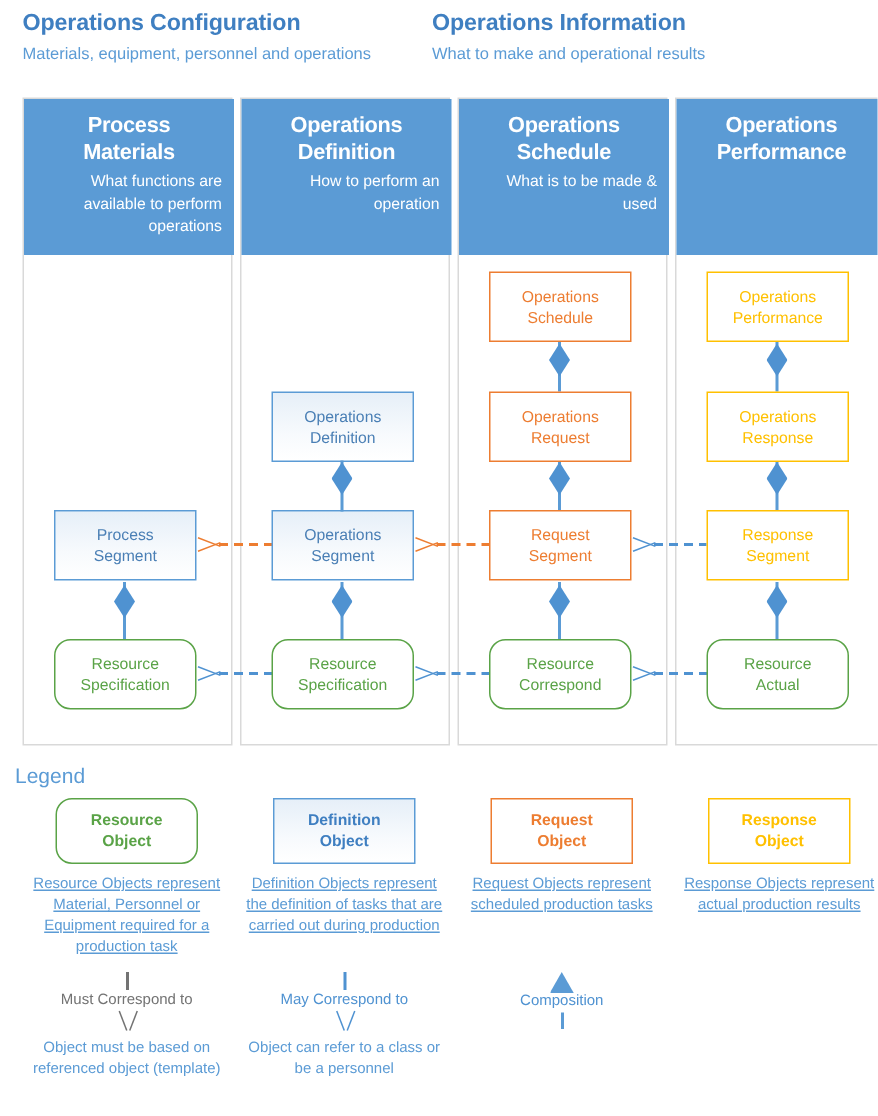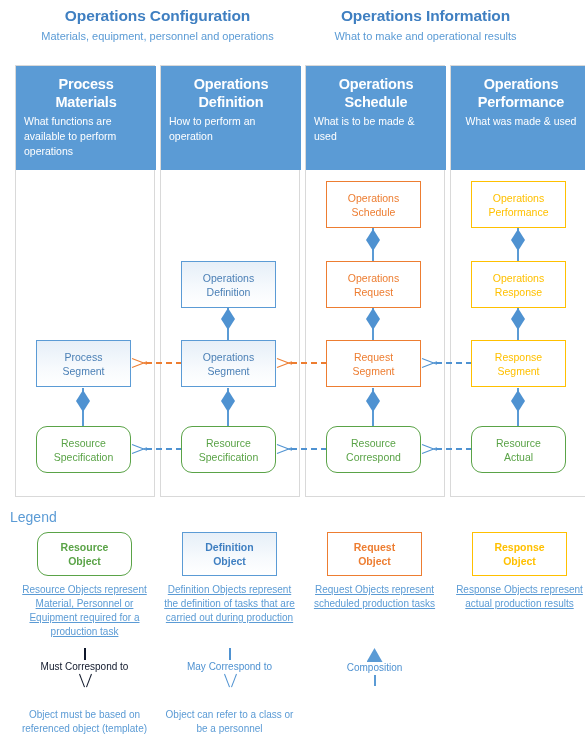--- a/index.html
+++ b/index.html
@@ -11,21 +11,21 @@
     width: 585px;
     height: 744px;
     position: relative;
     font-family: "Liberation Sans", sans-serif;
     overflow: hidden;
   }
 
   
   .group-head {
     position: absolute;
-    text-align: center;
+    text-align: left;
   }
   .group-title {
     font-size: 15.5px;
     font-weight: bold;
     color: #3f7fc1;
     letter-spacing: -0.1px;
     line-height: 19px;
     white-space: nowrap;
   }
   .group-sub {
@@ -64,21 +64,21 @@
     font-weight: bold;
     font-size: 14.5px;
     line-height: 18px;
     text-align: center;
     letter-spacing: -0.2px;
   }
   .col-sub {
     color: #ffffff;
     font-size: 10.5px;
     line-height: 15px;
-    text-align: left;
+    text-align: right;
     margin-top: 3px;
     padding: 0 8px;
   }
 
   
   .ebox {
     position: absolute;
     width: 95px;
     height: 47px;
     box-sizing: border-box;
@@ -253,38 +253,38 @@
   .arrow-sym .chev::after {
     content: "";
     position: absolute;
     top: 0;
     width: 0;
     height: 14px;
     border-left: 1.6px solid currentColor;
   }
   .arrow-sym .chev::before { left: 1px;  transform: rotate(-21deg); transform-origin: top center; }
   .arrow-sym .chev::after  { left: 13px; transform: rotate(21deg);  transform-origin: top center; }
-  .arrow-sym.orange { color: #0f172a; text-decoration: underline; }
+  .arrow-sym.orange { color: #737373; text-decoration: underline; }
   .arrow-sym.blue   { color: #4f92d1; }
 
   .arrow-sym.comp-sym .tri {
     position: absolute;
     left: 50%;
     top: 0px;
     margin-left: -8px;
     width: 16px;
     height: 14px;
     background: #5b9bd5;
     clip-path: polygon(50% 0%, 100% 100%, 0% 100%);
   }
   .arrow-sym.comp-sym .vlabel { top: 13px; }
   .arrow-sym.comp-sym .vstem  { top: 27px; height: 11px; background:#5b9bd5; }
 
   .adesc {
-    margin-top: 20px;
+    margin-top: 4px;
     font-size: 10px;
     line-height: 14px;
     color: #5b9bd5;
     padding: 0 6px;
   }
 </style>
 </head>
 <body>
 
 <div class="group-head" style="left:15px; top:6px; width:285px;">
@@ -406,21 +406,20 @@
     <span>Correspond</span>
   </div>
 </div>
 
 <div class="column" style="left:450px;">
   <div class="col-header">
     <div class="col-title">
       <span>Operations</span><br>
       <span>Performance</span>
     </div>
-    <div class="col-sub">What was made &amp; used</div>
   </div>
 </div>
 
 <div class="ebox resp" style="left:471px; top:181px;">
   <div>
     <span>Operations</span><br>
     <span>Performance</span>
   </div>
 </div>
 <div class="comp" style="left:511px; top:227px;">

